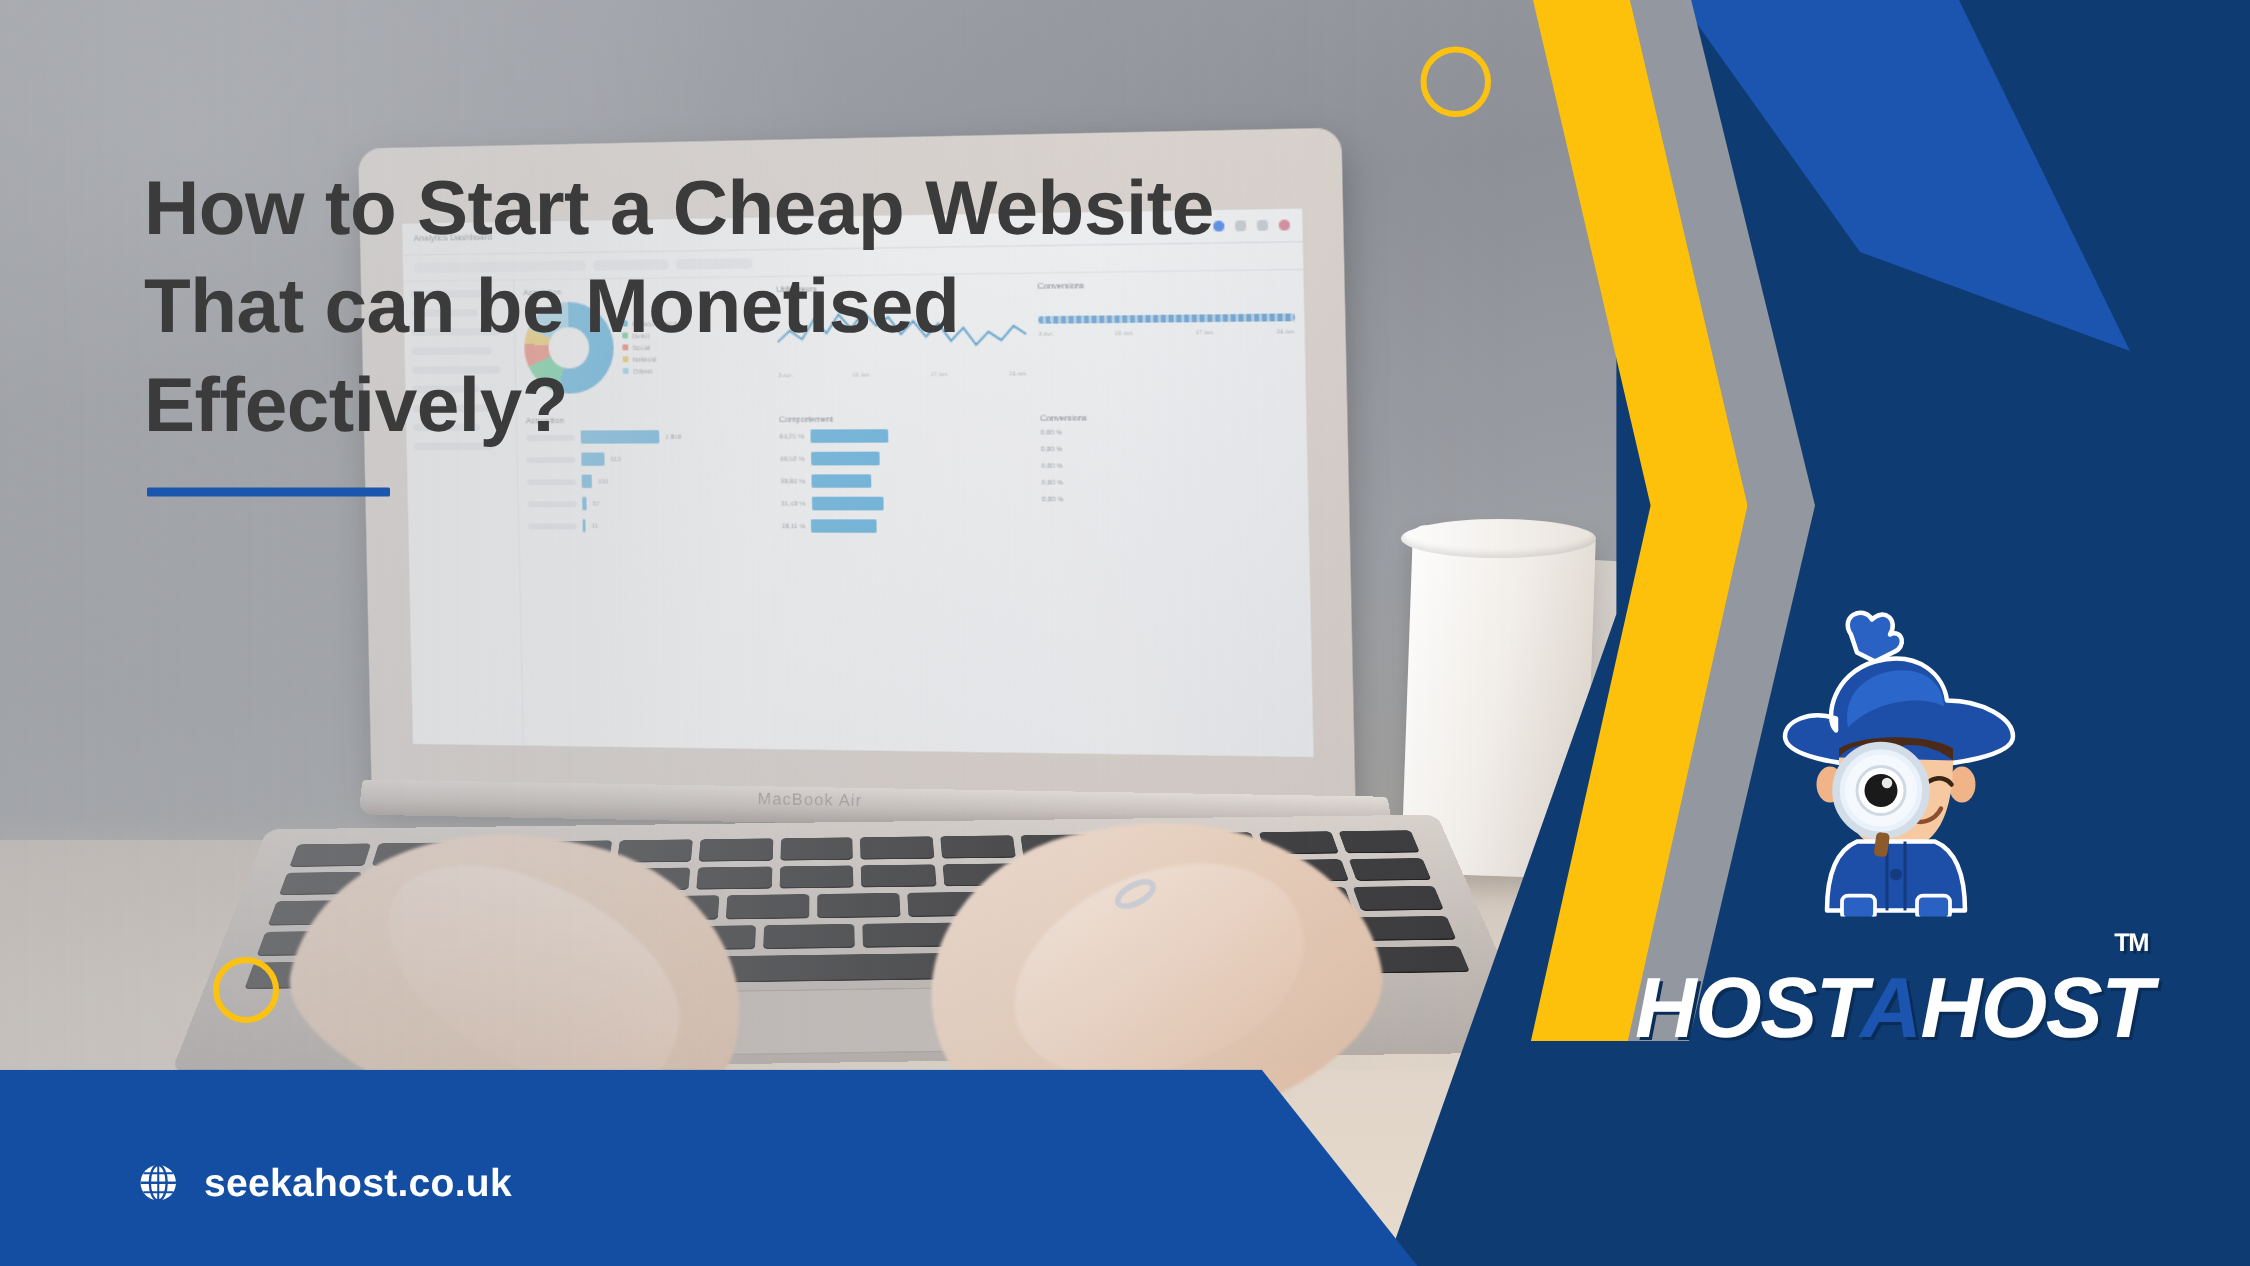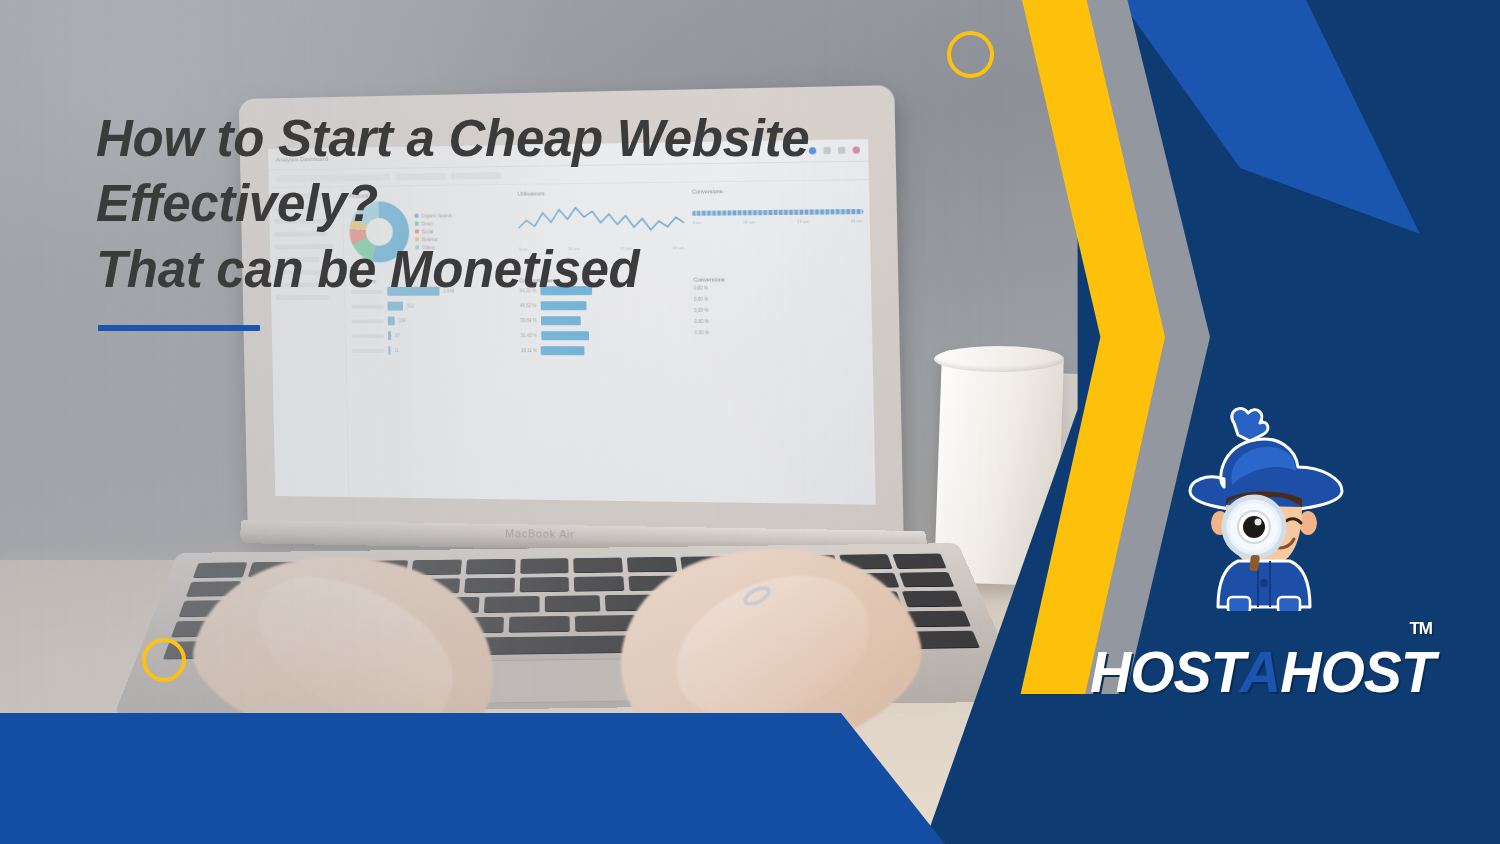--- a/index.html
+++ b/index.html
@@ -233,21 +233,20 @@
     font-family:"Liberation Sans", sans-serif;
   }
 
   
   .headline{
     position:absolute; left:96px; top:106px; width:960px;
     font-family:"Liberation Sans", sans-serif;
     font-weight:bold; font-size:51px; line-height:1.28;
     color:#3b3b3b;
     letter-spacing:-0.3px;
-    font-style:italic;
   }
   .headline .ln{ display:block; }
   .underline{
     position:absolute; left:98px; top:325px; width:162px; height:6px;
     background:#1a56ad; border-radius:1px;
   }
 
   
   .ringdot{
     position:absolute; border-radius:50%; border:4px solid #fcc212; background:transparent;
@@ -541,22 +540,22 @@
   <div class="navy"></div>
   <div class="blue-tri2"></div>
   <div class="chev-gray"></div>
   <div class="chev-yellow"></div>
 
   <div class="ringdot a"></div>
   <div class="ringdot b"></div>
 
   <h1 class="headline">
     <span class="ln">How to Start a Cheap Website</span>
+    <span class="ln">That can be Monetised</span>
     <span class="ln">Effectively?</span>
-    <span class="ln">That can be Monetised</span>
   </h1>
   <div class="underline"></div>
 
   <div class="logo">
     <svg viewBox="0 0 220 210" width="220" height="210" style="position:absolute;left:56px;top:-4px;">
 
       <path d="M88 22 C80 10 96 2 102 12 C110 4 120 12 114 22 C122 18 126 30 116 34 L104 40 L92 34 Z" fill="#2a62c4" stroke="#ffffff" stroke-width="3" stroke-linejoin="round"></path>
 
       <path d="M78 86 C70 78 76 48 104 40 C134 32 150 50 152 66 C176 66 196 78 196 90
                C196 102 160 110 118 110 C76 110 44 102 44 90 C44 80 60 72 78 78 Z" fill="#1d4fa8" stroke="#ffffff" stroke-width="3" stroke-linejoin="round"></path>
@@ -588,14 +587,25 @@
       <rect x="104" y="154" width="9" height="16" rx="3" fill="#8d5a2b" transform="rotate(8 108 162)"></rect>
     </svg>
 
     <div class="logo-word">
       <span>HOST</span><span class="a">A</span><span>HOST</span>
       <span class="tm">TM</span>
     </div>
   </div>
 
   <div class="bar-bottom"></div>
+  <div class="bar-content">
+    <svg class="globe" viewBox="0 0 24 24">
+      <circle cx="12" cy="12" r="10.5" fill="#ffffff"></circle>
+      <ellipse cx="12" cy="12" rx="5" ry="10.5" fill="none" stroke="#134ea2" stroke-width="1.4"></ellipse>
+      <line x1="1.5" y1="12" x2="22.5" y2="12" stroke="#134ea2" stroke-width="1.4"></line>
+      <line x1="3.2" y1="6.4" x2="20.8" y2="6.4" stroke="#134ea2" stroke-width="1.2"></line>
+      <line x1="3.2" y1="17.6" x2="20.8" y2="17.6" stroke="#134ea2" stroke-width="1.2"></line>
+      <line x1="12" y1="1.5" x2="12" y2="22.5" stroke="#134ea2" stroke-width="1.2"></line>
+    </svg>
+    <span class="url">seekahost.co.uk</span>
+  </div>
 
 </div>
 
 </body></html>

